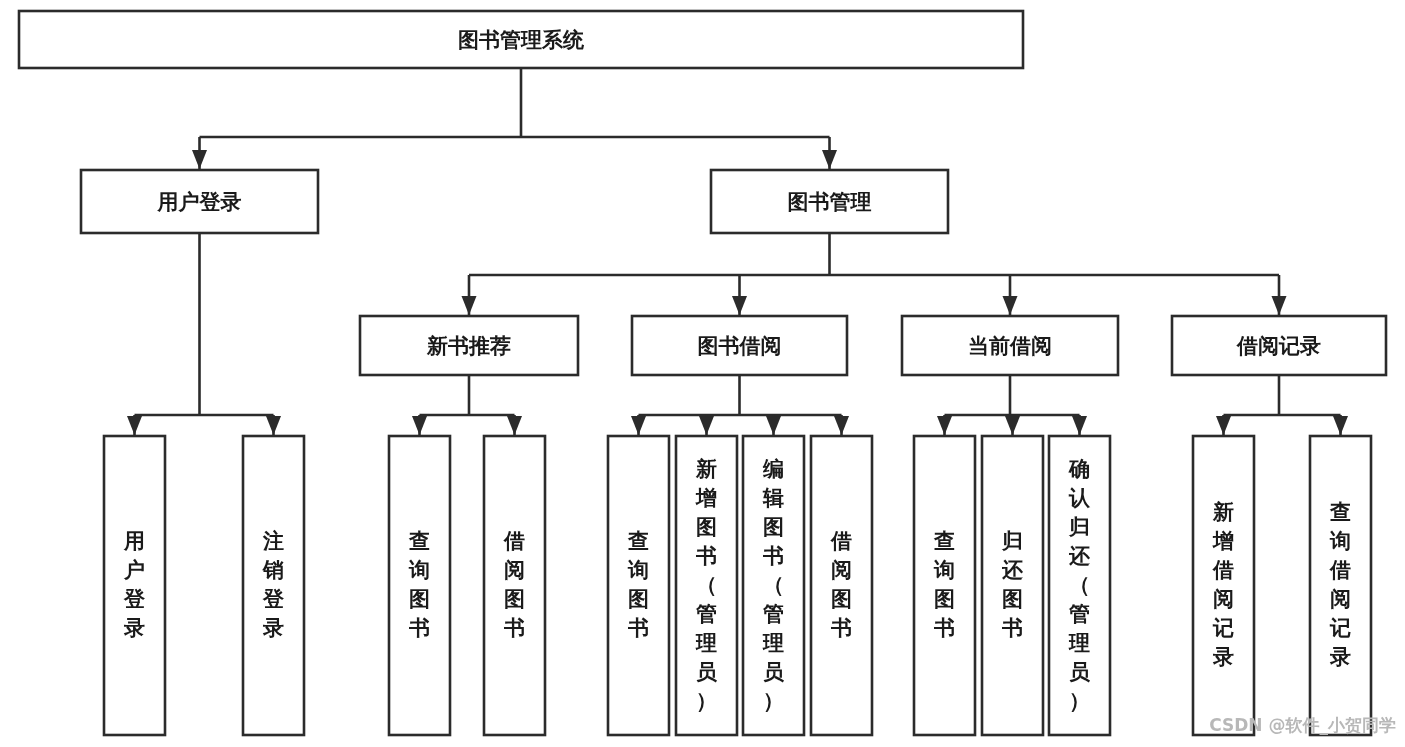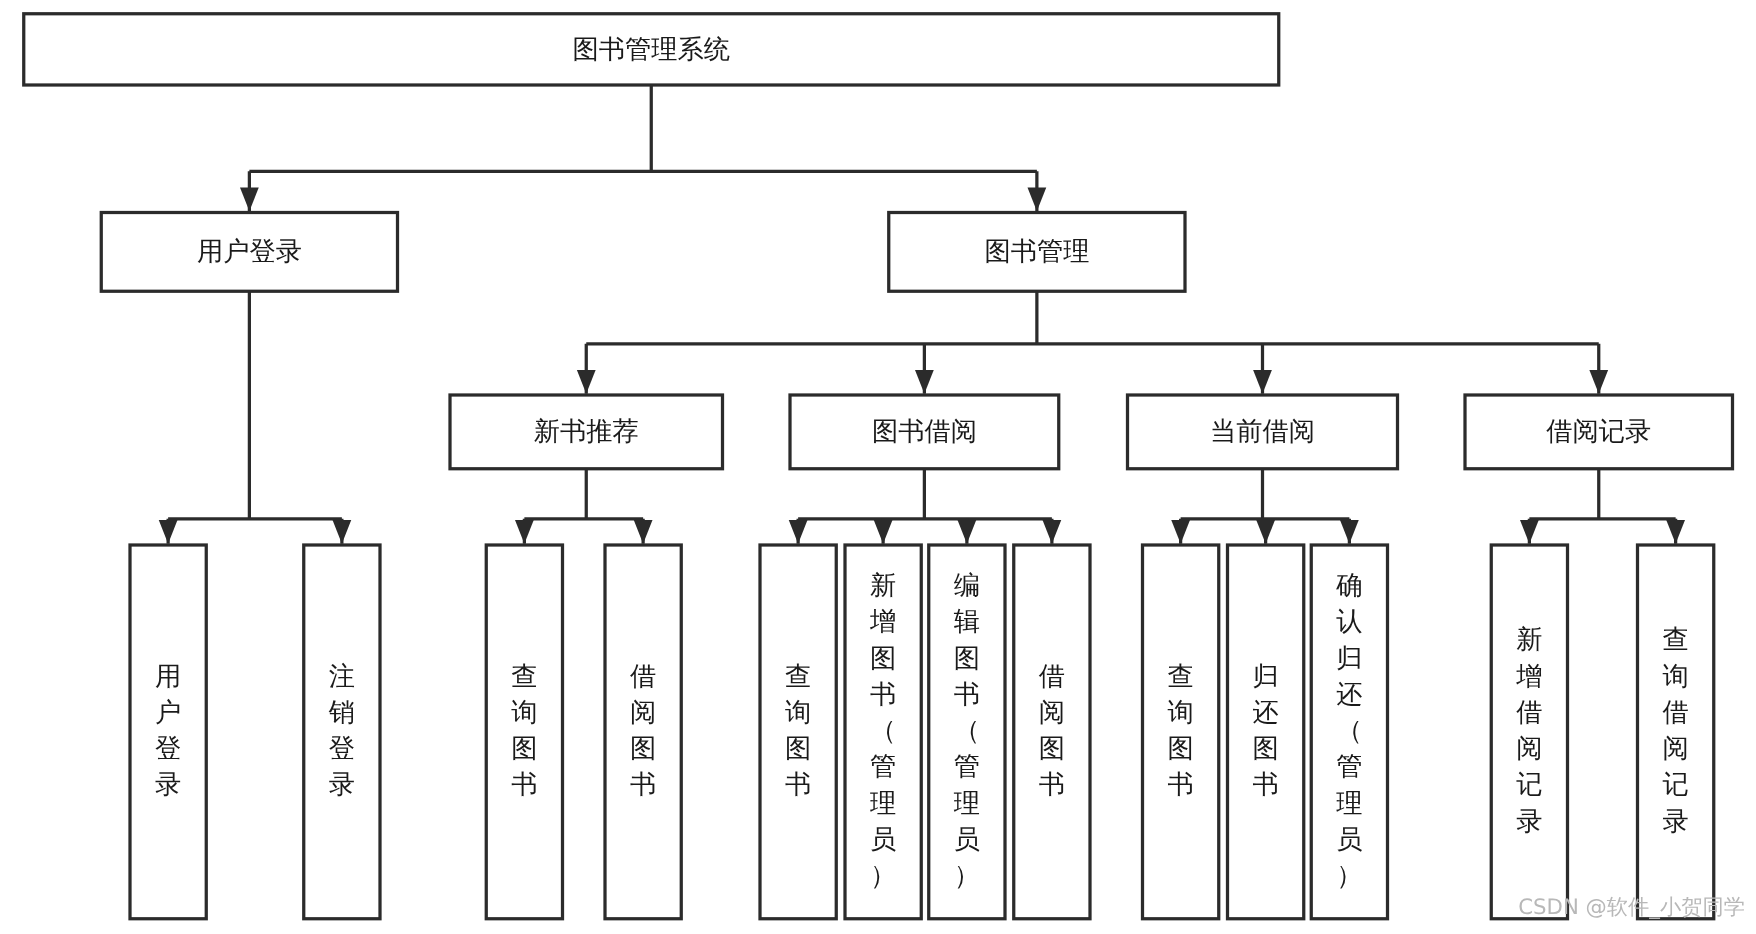--- a/index.html
+++ b/index.html
@@ -13,20 +13,21 @@
     font-family: "DejaVu Sans", "Liberation Sans", sans-serif;
     position: relative;
     overflow: hidden;
   }
   #diagram-root {
     position: absolute;
     left: 0;
     top: 0;
     width: 1405px;
     height: 747px;
+    font-weight: bold;
   }
   .node-rect {
     fill: #ffffff;
     stroke: #2b2b2b;
     stroke-width: 2.6;
   }
   .node-label {
     font-family: "DejaVu Sans", "Liberation Sans", sans-serif;
     font-size: 21px;
     fill: #1a1a1a;

